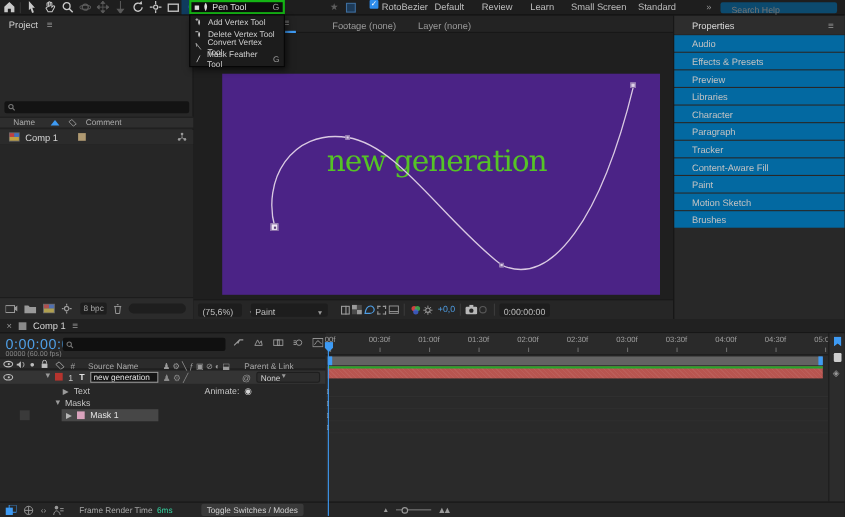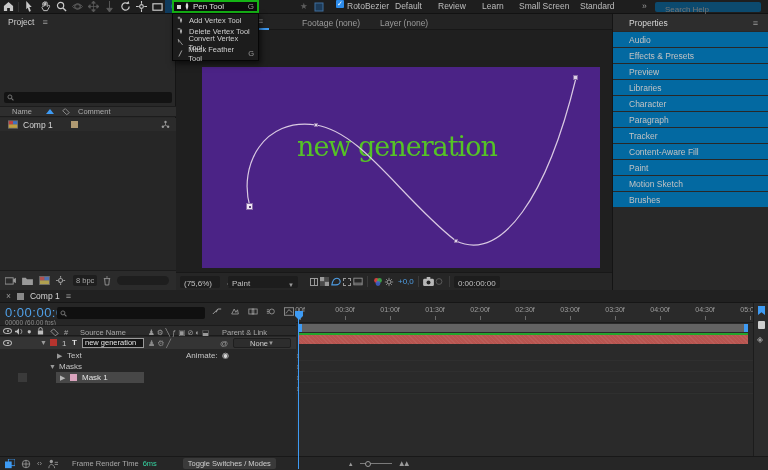--- a/index.html
+++ b/index.html
@@ -102,21 +102,21 @@
     background:#101010; border-radius:2px; display:flex; align-items:center; padding:0 3px;}
   .tl-icons { position:absolute; left:212px; top:4px; display:flex; gap:8px; color:#9a9a9a; font-size:9px;}
   .tl-header { position:absolute; left:0; top:22px; width:296px; height:11px; background:#2b2b2b;
     border-top:1px solid #1b1b1b; border-bottom:1px solid #1b1b1b; font-size:7.5px; color:#a8a8a8;}
   .tl-row { position:absolute; width:296px; height:11px; font-size:8px; color:#c5c5c5; }
   .layer-row { background:#343434; height:12px; }
   .namebox { position:absolute; left:82px; top:1px; width:62px; height:10px; background:#141414;
     border:1px solid #9a9a9a; color:#e3e3e3; font-size:7.5px; line-height:8px; padding-left:2px; overflow:hidden; white-space:nowrap;}
   .parentdrop { position:absolute; left:233px; top:1px; width:58px; height:10px; background:#2d2d2d;
     border:1px solid #1e1e1e; border-radius:2px; display:flex; align-items:center;
-    justify-content:center; padding:0 3px; color:#cfcfcf; font-size:7.5px;}
+    justify-content:flex-start; padding:0 3px; color:#cfcfcf; font-size:7.5px;}
   .mask-hl { position:absolute; left:56px; top:0; width:88px; height:11px; background:#474747; }
   .tl-right { position:absolute; left:296px; top:13px; width:457px; height:153px; background:#2a2a2a; }
   .ruler { position:absolute; left:0; top:0; width:457px; height:20px; background:#2a2a2a;
     border-bottom:1px solid #1c1c1c; }
   .tick { position:absolute; top:3px; width:44px; text-align:center; font-size:7px; color:#9f9f9f;}
   .tick::after { content:""; position:absolute; left:50%; bottom:-7px; width:1px; height:4px; background:#6a6a6a;}
   .workarea { position:absolute; left:2px; top:21px; width:450px; height:8px; background:#636363; border-radius:1px;}
   .wa-handle { position:absolute; top:0; width:4px; height:8px; background:#3e9bf4; }
   .layerbar { position:absolute; left:2px; top:30px; width:450px; height:11px;
     background:#b85550; border-top:2px solid #24a42c; }

